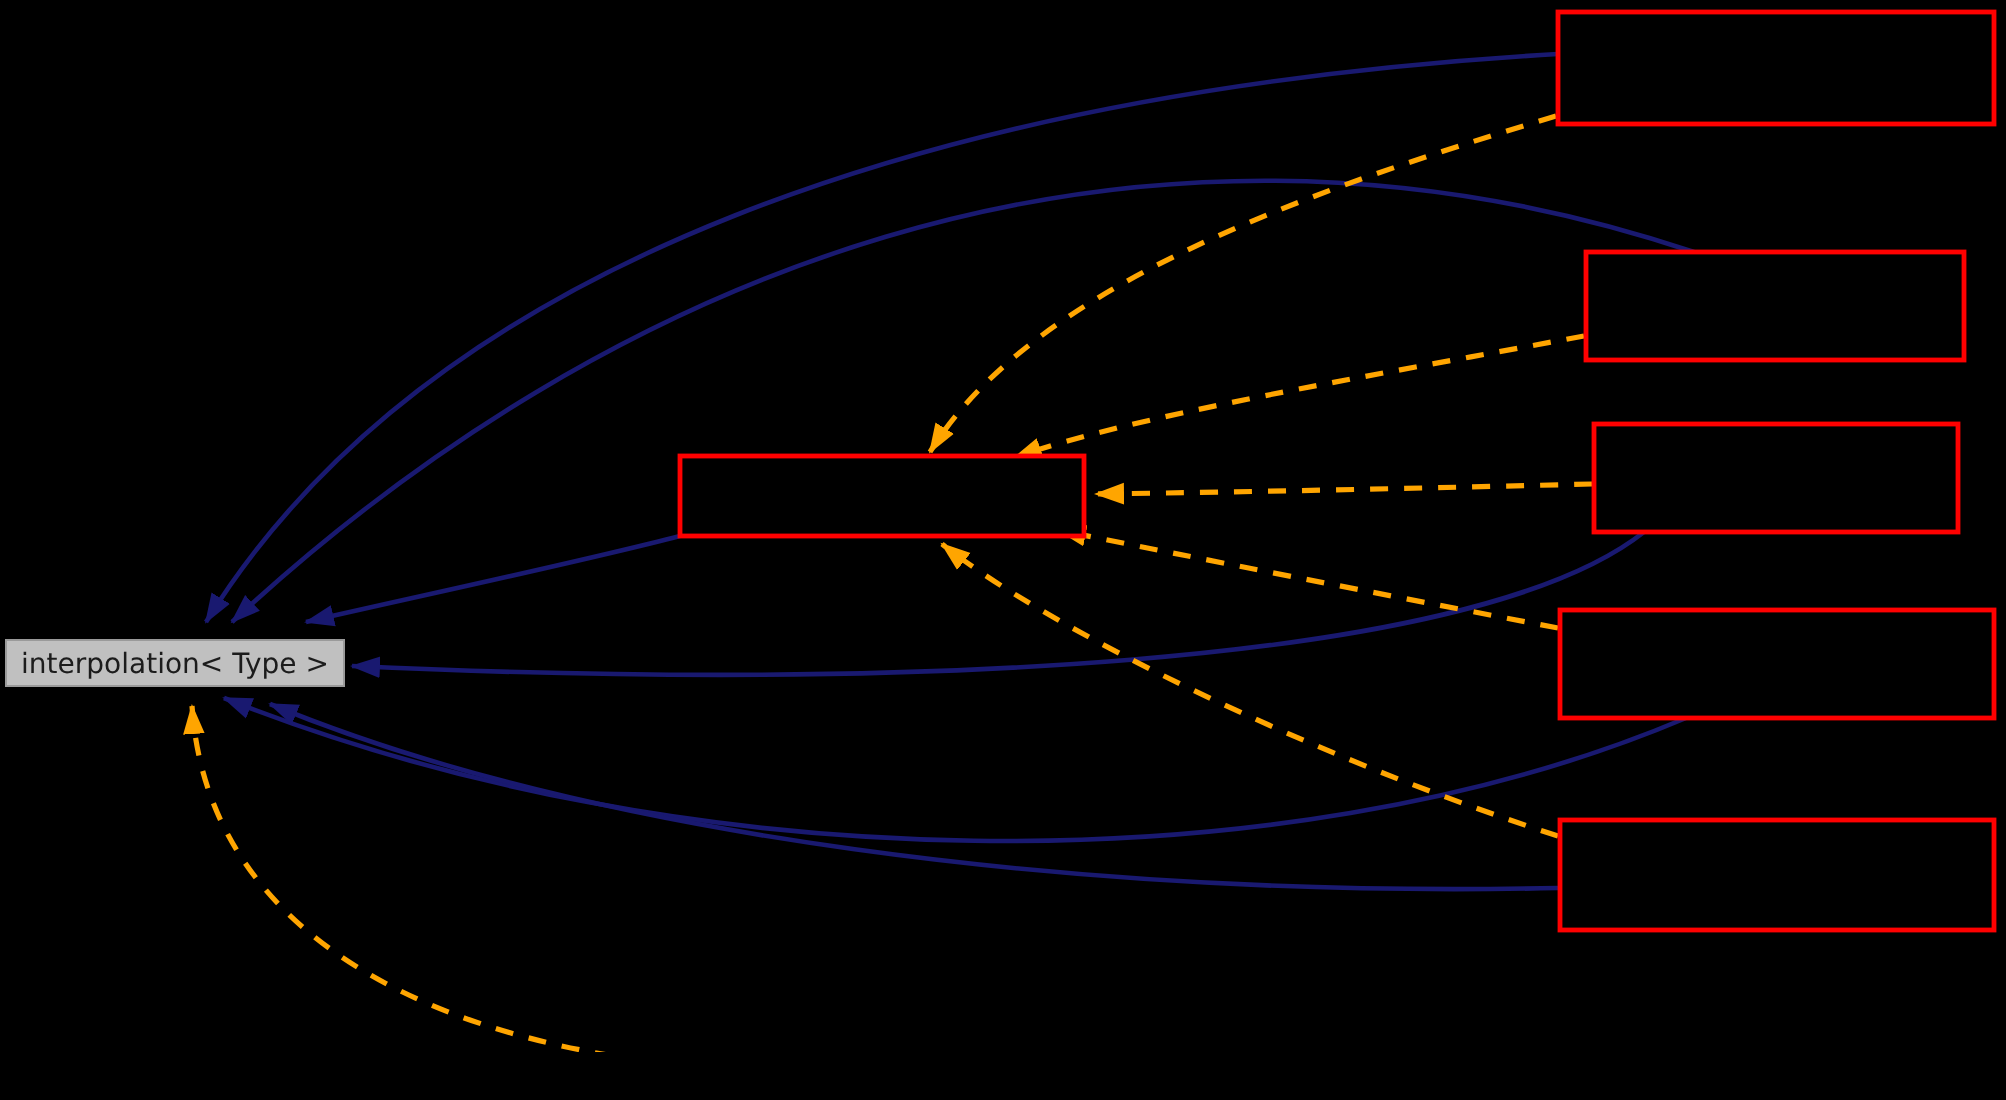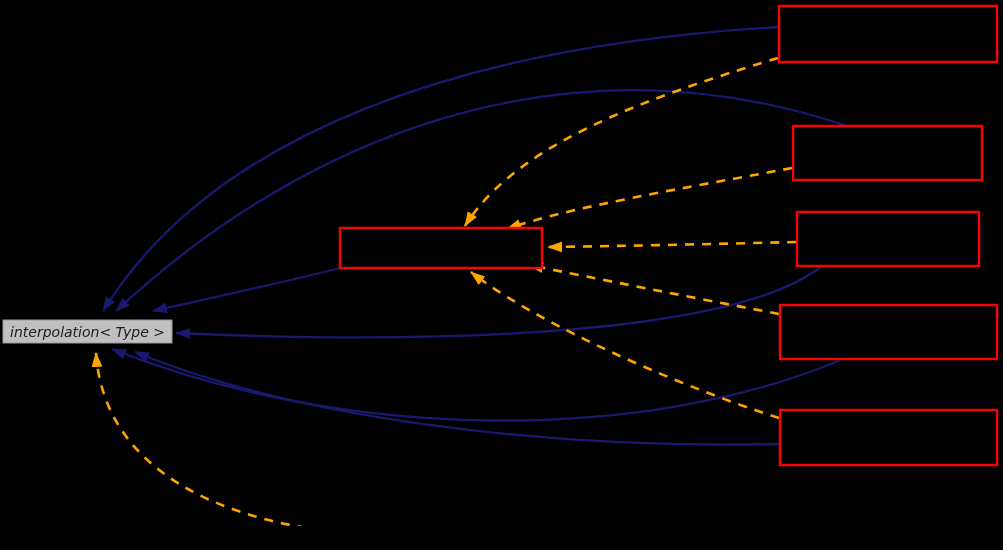--- a/index.html
+++ b/index.html
@@ -6,21 +6,20 @@
     margin: 0;
     padding: 0;
     background: #000000;
   }
   .stage {
     position: relative;
     width: 1003px;
     height: 526px;
     background: #000000;
     overflow: hidden;
-    font-style: italic;
   }
   svg text {
     font-family: "DejaVu Sans", "Liberation Sans", sans-serif;
     font-size: 14px;
   }
 </style>
 </head>
 <body>
 
 <div class="stage">

